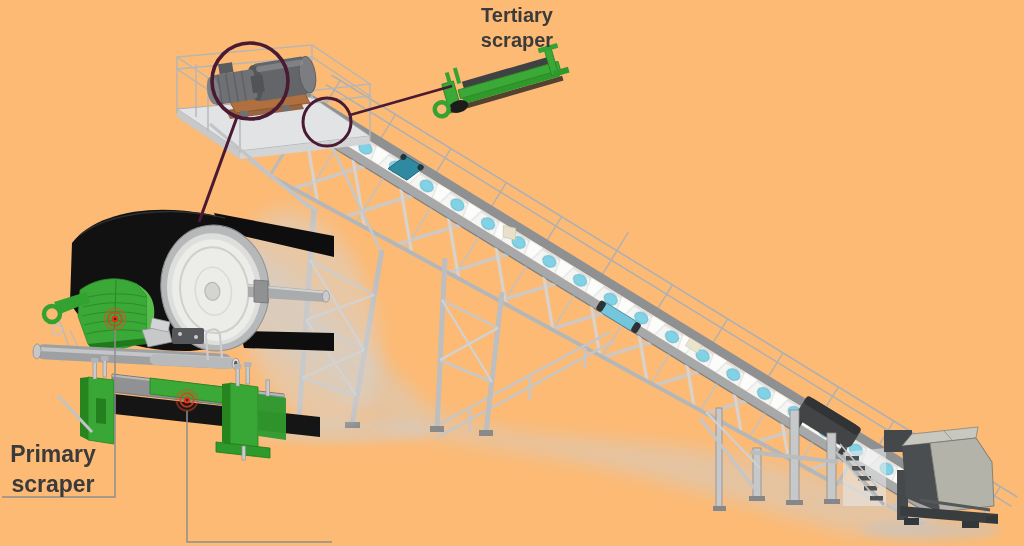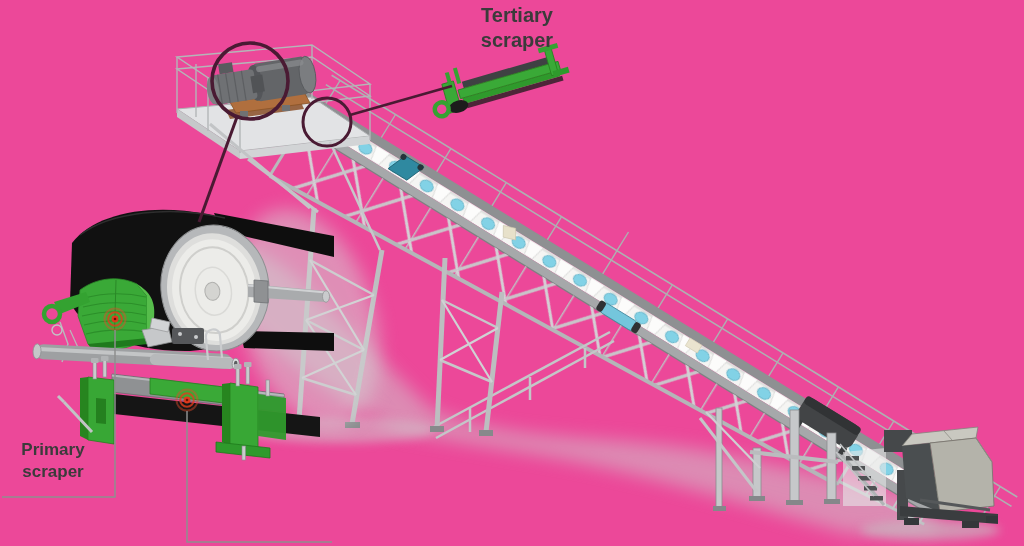--- a/index.html
+++ b/index.html
@@ -1,21 +1,21 @@
 <!DOCTYPE html>
 <html><head>
 <meta charset="utf-8">
 <style>
   html,body{margin:0;padding:0;background:#fff;}
-  #stage{position:relative;width:1024px;height:546px;background:#ec4899;overflow:hidden;
+  #stage{position:relative;width:1024px;height:546px;background:#fdba74;overflow:hidden;
          font-family:"Liberation Sans",sans-serif;}
   #scene{position:absolute;left:0;top:0;}
   .cap{position:absolute;font-weight:700;color:#3b3b3b;text-align:center;}
   #lbl-tertiary{left:458px;top:3px;width:118px;font-size:20px;line-height:1.25;}
-  #lbl-primary{left:2px;top:439px;width:102px;font-size:17px;line-height:1.32;}
+  #lbl-primary{left:2px;top:439px;width:102px;font-size:23px;line-height:1.32;}
   #lbl-secondary{left:196px;top:481px;width:126px;font-size:21px;line-height:1.32;}
 </style>
 </head>
 <body>
 
 <div id="stage">
 <svg id="scene" width="1024" height="546" viewBox="0 0 1024 546">
   <defs>
     <pattern id="beltPat" width="36" height="16" patternUnits="userSpaceOnUse">
       <rect width="36" height="16" fill="#f5f5f3"></rect>

